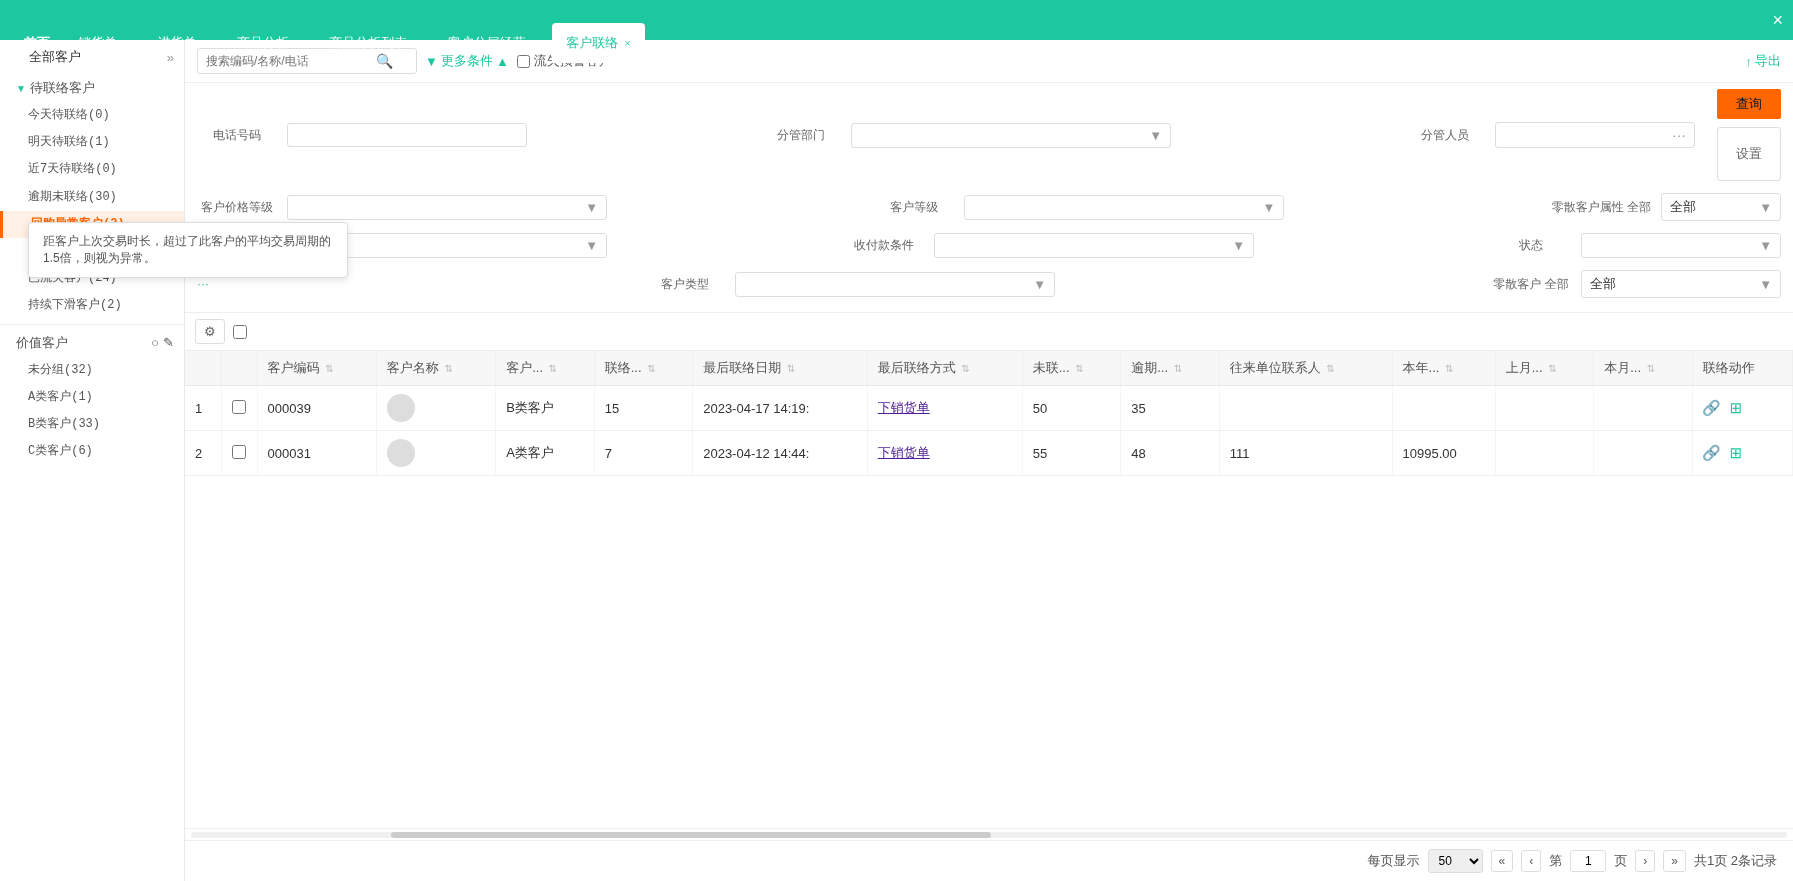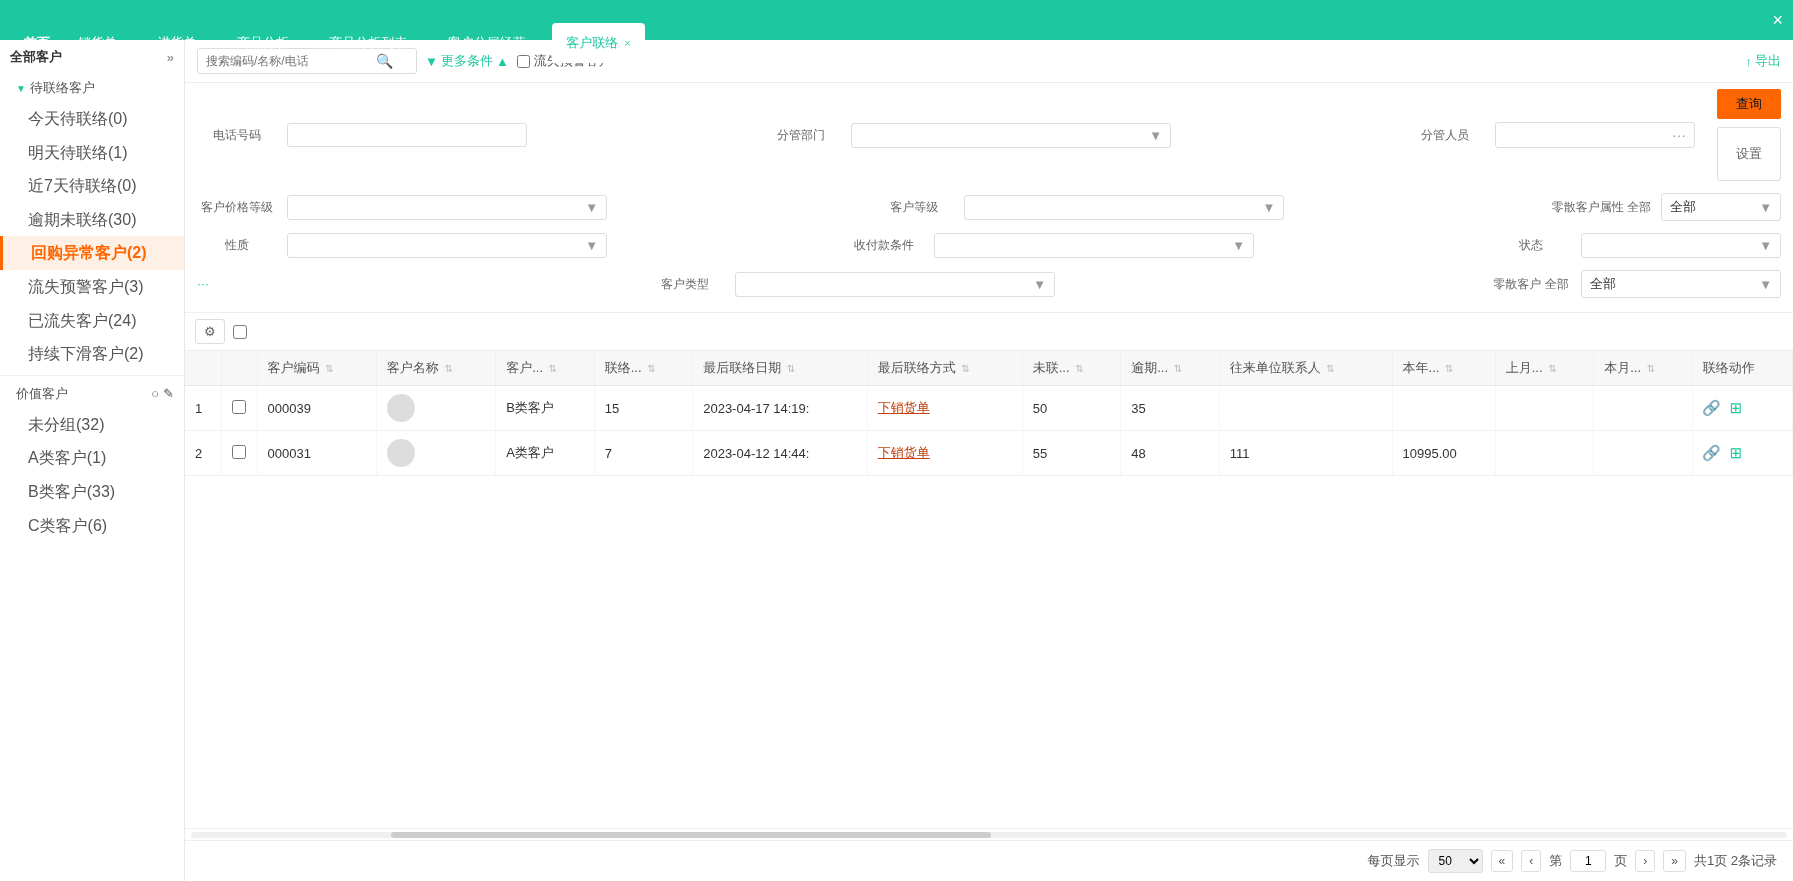--- a/index.html
+++ b/index.html
@@ -41,33 +41,34 @@
       display: flex; align-items: center;
       padding: 8px 10px; border-bottom: 1px solid #f0f0f0;
     }
     .sidebar-search input {
       border: 1px solid #ddd; border-radius: 3px;
       padding: 4px 6px; flex: 1; font-size: 12px; outline: none;
     }
 
     .sidebar-section-header {
       display: flex; align-items: center; justify-content: space-between;
-      padding: 8px 10px; font-weight: bold; color: #333; font-size: 13px;
+      padding: 8px 10px; font-weight: normal; color: #333; font-size: 13px; margin-left: 19px;
     }
     .sidebar-section-header .collapse-icon { color: #999; cursor: pointer; }
 
     .sidebar-group-label {
       display: flex; align-items: center;
       padding: 5px 10px 5px 16px; color: #555; cursor: pointer; font-size: 12px;
     }
     .sidebar-group-label .arrow { margin-right: 4px; color: #1dc8a0; font-size: 10px; }
 
     .sidebar-item {
-      padding: 4px 10px 4px 28px; color: #555; cursor: pointer; font-size: 16px;
+      padding: 4px 10px 4px 28px; color: #555; cursor: pointer; font-size: 12px;
       line-height: 1.6;
+      font-family: Liberation Mono, monospace;
     }
     .sidebar-item.active { background: #fff0e6; color: #ff6600; font-weight: bold; border-left: 3px solid #ff6600; }
 
     .sidebar-divider { height: 1px; background: #f0f0f0; margin: 4px 0; }
 
     .sidebar-group-label2 {
       display: flex; align-items: center; justify-content: space-between;
       padding: 5px 10px 5px 16px; color: #555; cursor: pointer; font-size: 12px;
     }
     .sidebar-group-label2 .icons { display: flex; gap: 4px; }
@@ -135,21 +136,21 @@
     thead tr { background: #f7f7f7; }
     th {
       padding: 8px 10px; border-bottom: 1px solid #e8e8e8; border-right: 1px solid #f0f0f0;
       color: #555; font-weight: normal; white-space: nowrap; text-align: left;
     }
     th .sort-icon { color: #bbb; font-size: 10px; margin-left: 2px; }
     td {
       padding: 8px 10px; border-bottom: 1px solid #f0f0f0; border-right: 1px solid #f5f5f5;
       color: #333; white-space: nowrap;
     }
-    td a { color: #c2410c; text-decoration: underline; cursor: pointer; }
+    td a { color: #4c1d95; text-decoration: underline; cursor: pointer; }
 
     .table-toolbar {
       display: flex; align-items: center; padding: 6px 10px;
       background: #fff; border-bottom: 1px solid #eee; gap: 8px;
     }
     .gear-btn {
       border: 1px solid #ddd; background: #fff; border-radius: 3px;
       padding: 4px 8px; cursor: pointer; color: #666; font-size: 13px;
     }
     .checkbox { width: 14px; height: 14px; cursor: pointer; }
@@ -366,20 +367,21 @@
         </div>
         <span style="flex:1"></span>
         <span class="filter-label">零散客户 全部</span>
         <div class="filter-select" style="min-width:200px;">
           <span>全部</span>
           <span class="arrow">▼</span>
         </div>
       </div>
     </div>
 
+    <div class="tooltip-box">距客户上次交易时长，超过了此客户的平均交易周期的1.5倍，则视为异常。</div>
 
     <div class="table-toolbar">
       <button class="gear-btn">⚙</button>
       <input type="checkbox" class="checkbox" style="">
     </div>
 
     <div class="table-container">
       <table>
         <thead>
           <tr>

